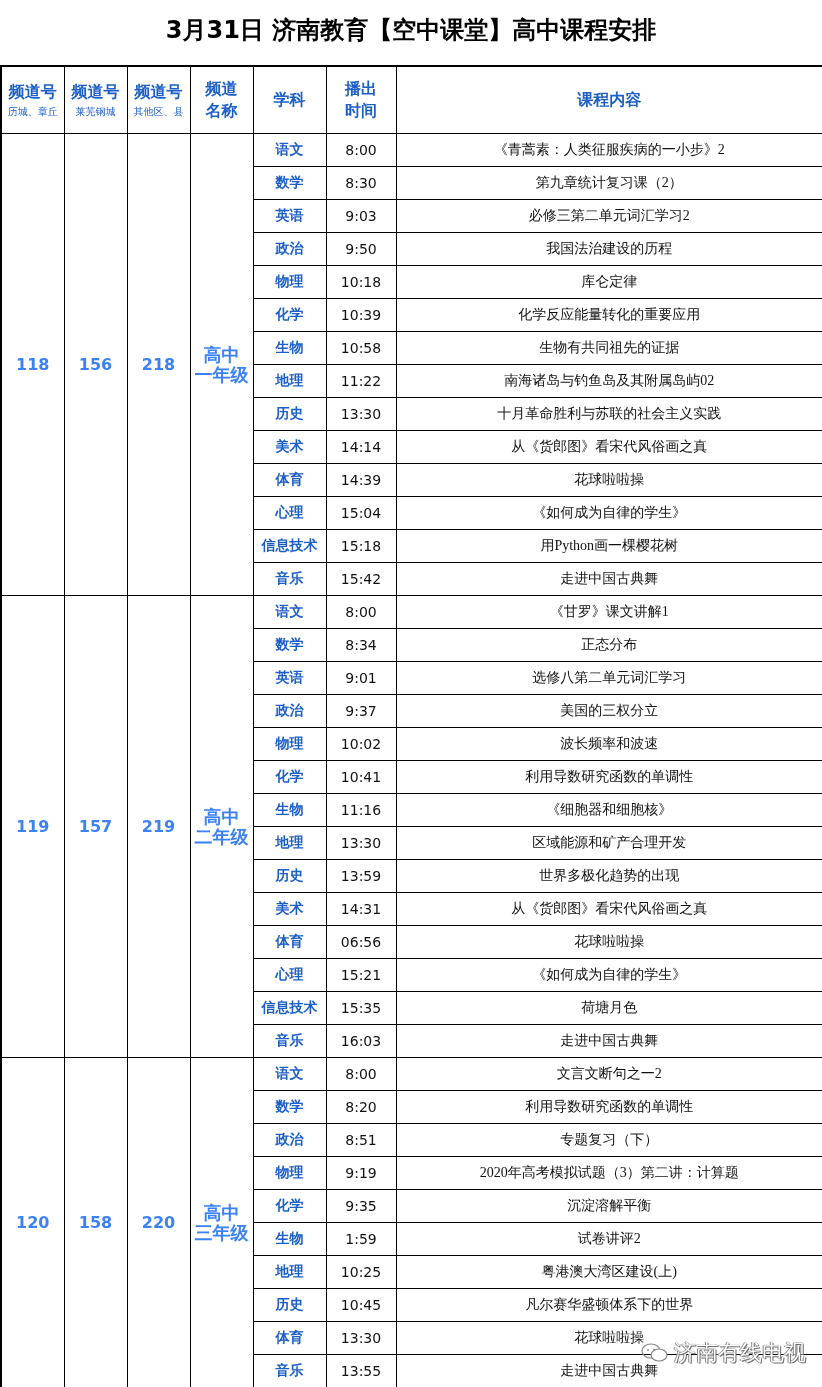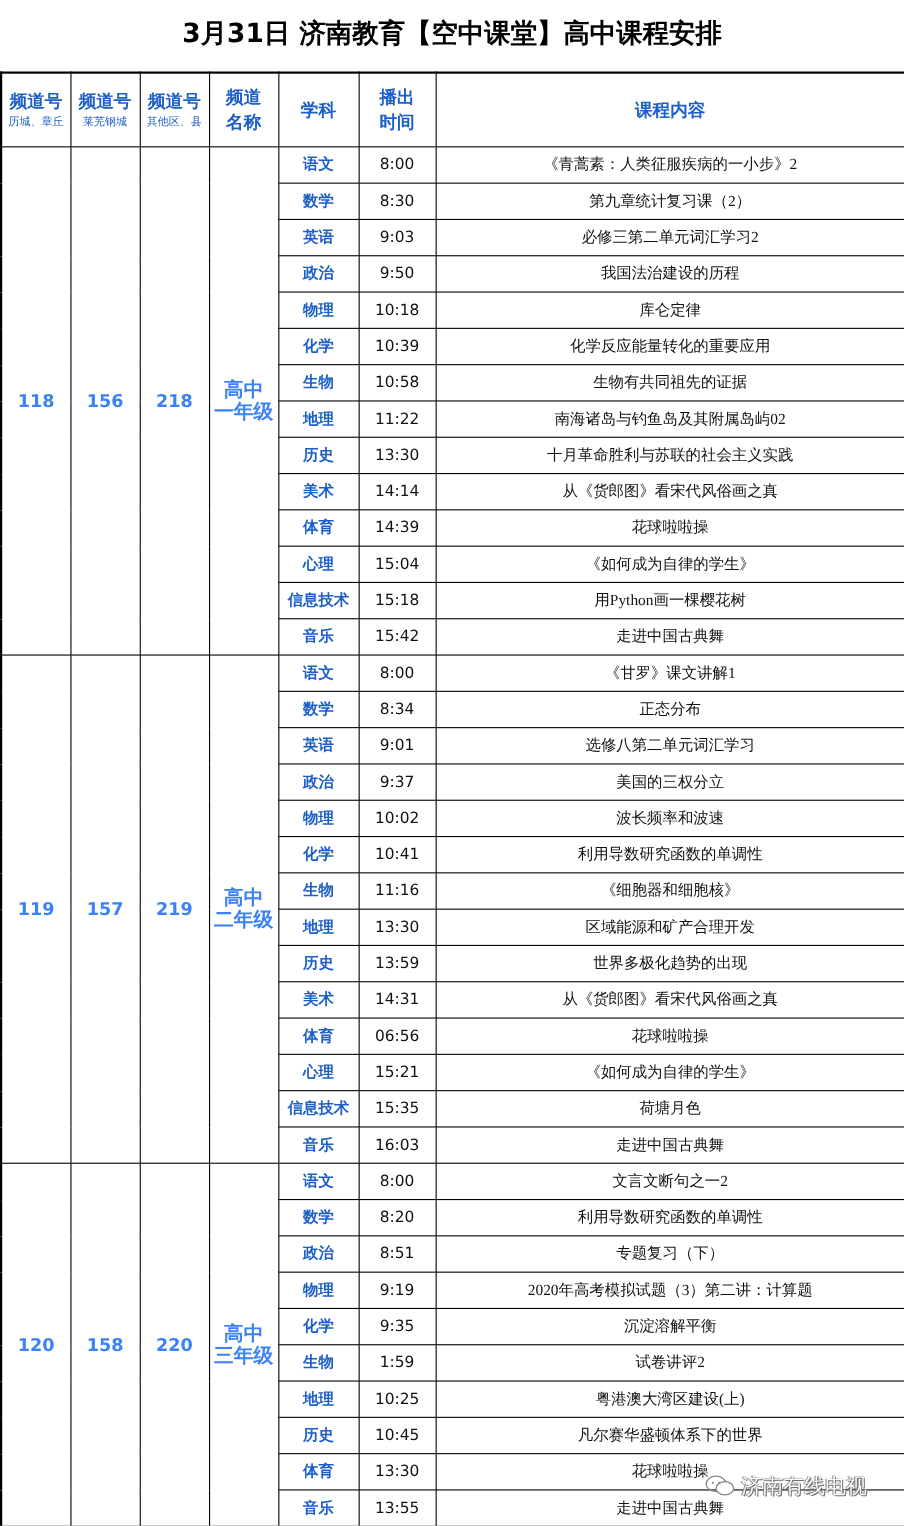--- a/index.html
+++ b/index.html
@@ -19,21 +19,21 @@
     overflow: hidden; white-space: nowrap;
   }
   th { height: 66px; color: #1c5fc6; font-weight: bold; font-size: 16px; line-height: 22px; }
   th .sub { display: block; font-size: 10px; font-weight: normal; color: #1c5fc6; line-height: 14px; margin-top: 2px; }
   td.chan { color: #3b82f6; font-weight: bold; font-size: 16px; }
   td.grade { color: #3b82f6; font-weight: bold; font-size: 18px; line-height: 20px; white-space: normal; }
   td.subj { color: #1c5fc6; font-weight: bold; font-size: 14px; height: 32px; }
   td.time { color: #111; font-size: 14px; }
   td.content { color: #111; font-size: 14px; text-align: left; padding-left: 3px; font-family: Liberation Serif, serif; }
   .watermark {
-    position: absolute; left: 640px; top: 1338px; font-size: 19px; color: #ffffff;
+    position: absolute; left: 640px; top: 1338px; font-size: 22px; color: #ffffff;
     text-shadow: 0 0 1px #444, 1px 1px 0 #777, -1px 0 0 #999;
     display: flex; align-items: center; gap: 4px; pointer-events: none;
   }
   .wm-icon { width: 30px; height: 22px; }
 </style>
 </head>
 <body>
 
 <div class="title">3月31日 济南教育【空中课堂】高中课程安排</div>
 

